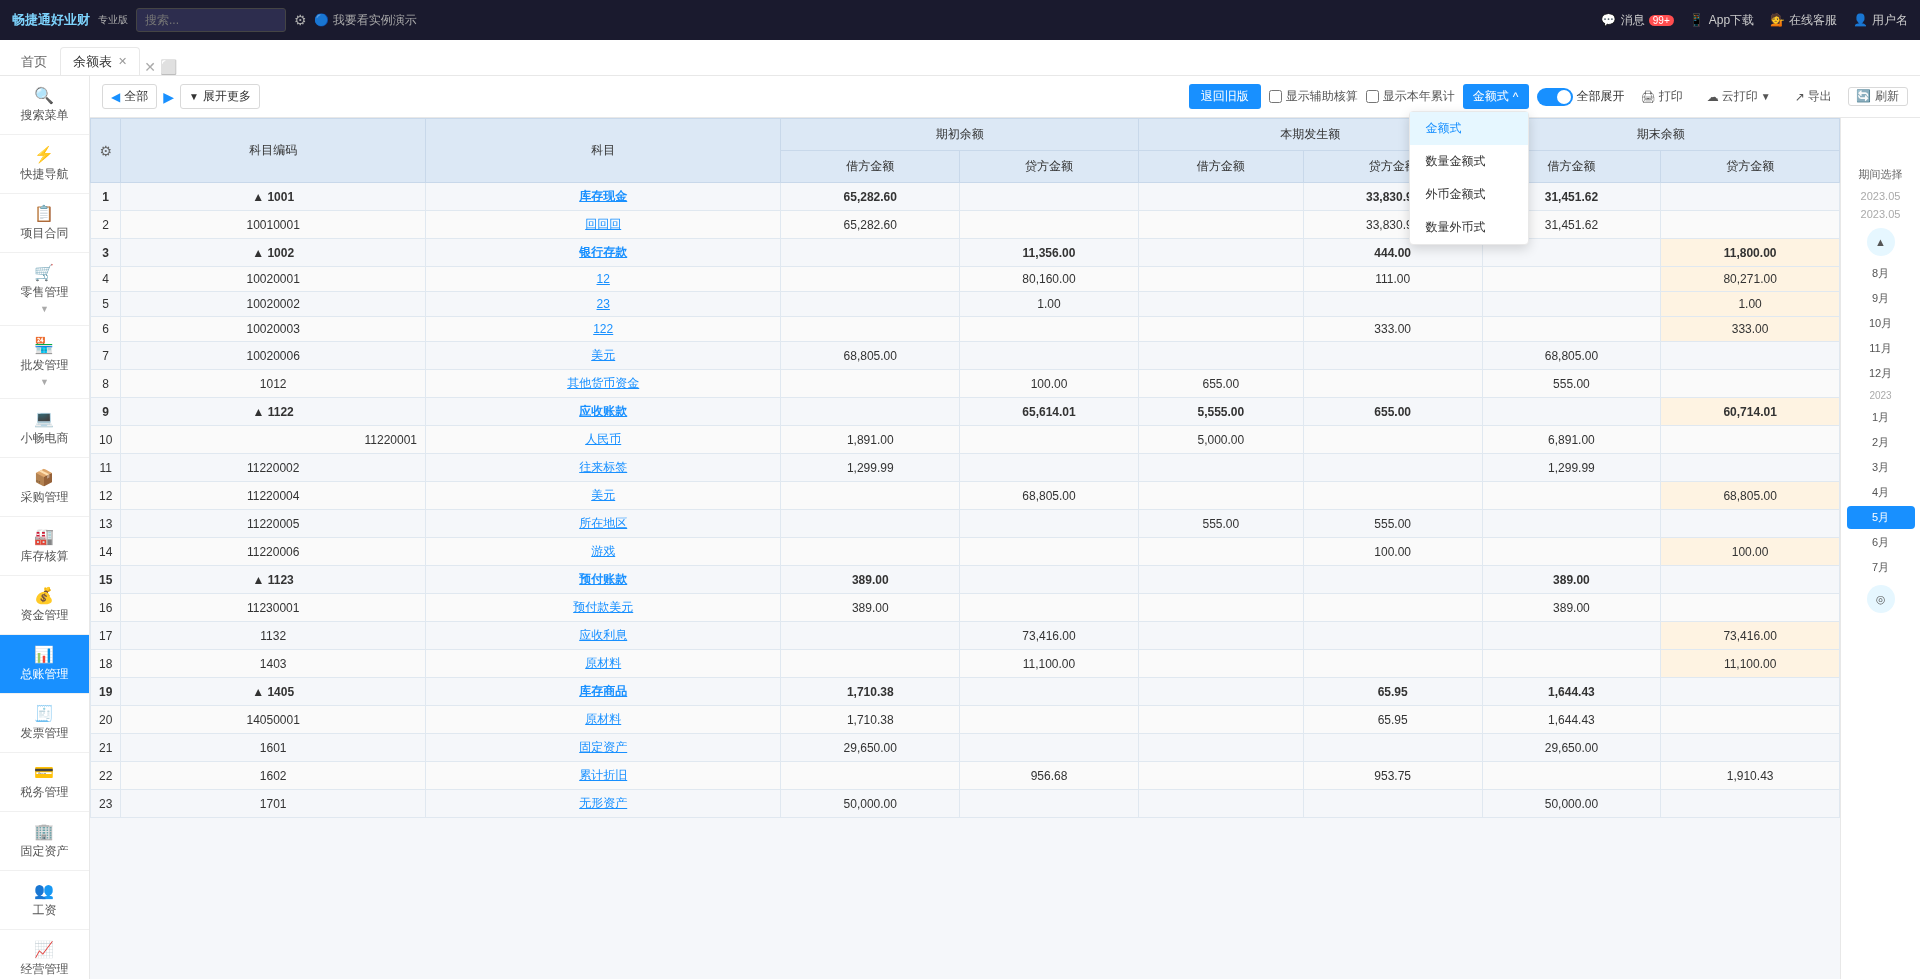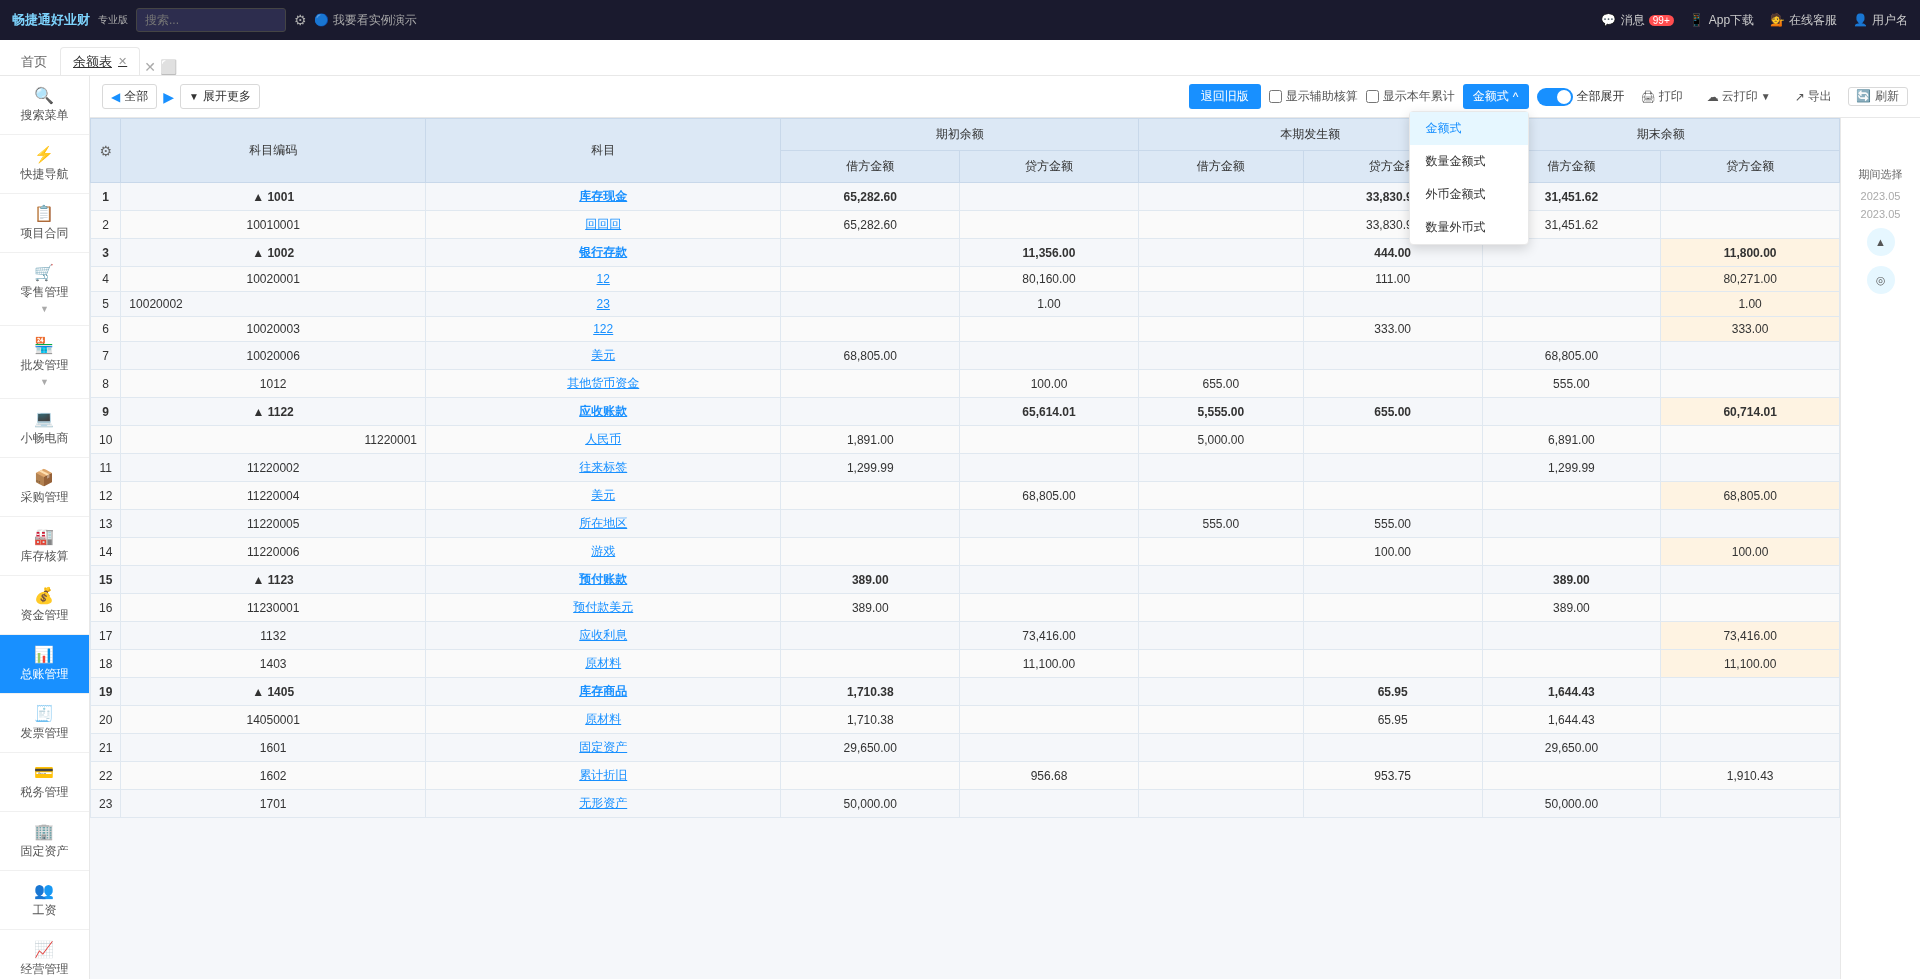--- a/index.html
+++ b/index.html
@@ -12,21 +12,21 @@
     .top-bar-edition { color: #aaa; font-size: 10px; }
     .top-bar-search { background: #2d2d4e; border: 1px solid #444; border-radius: 3px; color: #ccc; padding: 2px 8px; width: 150px; height: 24px; font-size: 12px; }
     .top-bar-right { display: flex; align-items: center; gap: 16px; color: #ccc; font-size: 12px; }
     .top-bar-right-item { display: flex; align-items: center; gap: 4px; cursor: pointer; }
     .badge { background: #ff4d4f; color: #fff; border-radius: 8px; padding: 0 4px; font-size: 10px; }
 
     
     .tab-bar { height: 36px; background: #fff; border-bottom: 1px solid #e8e8e8; display: flex; align-items: flex-end; padding: 0 8px; }
     .tab-item { height: 28px; padding: 0 12px; display: flex; align-items: center; gap: 6px; cursor: pointer; font-size: 13px; color: #666; border: 1px solid transparent; border-bottom: none; border-radius: 4px 4px 0 0; }
     .tab-item.home { color: #666; justify-content: center; }
-    .tab-item.active { background: #fff; border-color: #e8e8e8; color: #333; font-weight: 500; text-decoration: underline; }
+    .tab-item.active { background: #fff; border-color: #e8e8e8; color: #333; font-weight: 500; }
     .tab-close { color: #999; font-size: 11px; cursor: pointer; }
 
     
     .main-layout { display: flex; height: calc(979px - 40px - 36px); }
 
     
     .sidebar { width: 90px; background: #fff; border-right: 1px solid #e8e8e8; display: flex; flex-direction: column; overflow-y: auto; }
     .sidebar-item { padding: 10px 6px; text-align: center; cursor: pointer; color: #555; font-size: 12px; border-bottom: 1px solid #f0f0f0; }
     .sidebar-item.active { background: #1890ff; color: #fff; }
     .sidebar-item-icon { font-size: 16px; margin-bottom: 2px; }
@@ -317,21 +317,21 @@
                 <td class="td-name td-link">12</td>
                 <td class="td-num"></td>
                 <td class="td-num">80,160.00</td>
                 <td class="td-num"></td>
                 <td class="td-num">111.00</td>
                 <td class="td-num"></td>
                 <td class="td-num td-highlighted">80,271.00</td>
               </tr>
               <tr>
                 <td style="text-align: center;">5</td>
-                <td style="text-align: left;">10020002</td>
+                <td style="text-align: center;">10020002</td>
                 <td class="td-name td-link">23</td>
                 <td class="td-num"></td>
                 <td class="td-num">1.00</td>
                 <td class="td-num"></td>
                 <td class="td-num"></td>
                 <td class="td-num"></td>
                 <td class="td-num td-highlighted">1.00</td>
               </tr>
               <tr>
                 <td style="text-align: center;">6</td>
@@ -533,17 +533,32 @@
               </tr>
             </tbody>
         </table>
       </div>
 
       <div class="right-panel">
         <div class="right-panel-title">期间选择</div>
         <div style="font-size:11px;color:#aaa;padding:2px 0;">2023.05</div>
         <div style="font-size:11px;color:#aaa;padding:2px 0;">2023.05</div>
         <div style="width:28px;height:28px;background:#e6f7ff;border-radius:50%;display:flex;align-items:center;justify-content:center;cursor:pointer;margin:4px 0;">▲</div>
+        <div class="period-nav">
+          <div class="period-item">8月</div>
+          <div class="period-item">9月</div>
+          <div class="period-item">10月</div>
+          <div class="period-item">11月</div>
+          <div class="period-item">12月</div>
+          <div class="period-year">2023</div>
+          <div class="period-item">1月</div>
+          <div class="period-item">2月</div>
+          <div class="period-item">3月</div>
+          <div class="period-item">4月</div>
+          <div class="period-item active">5月</div>
+          <div class="period-item">6月</div>
+          <div class="period-item">7月</div>
+        </div>
         <div style="width:28px;height:28px;background:#e6f7ff;border-radius:50%;display:flex;align-items:center;justify-content:center;cursor:pointer;margin:4px 0;">◎</div>
       </div>
     </div>
   </div>
 </div>
 
 </body></html>

